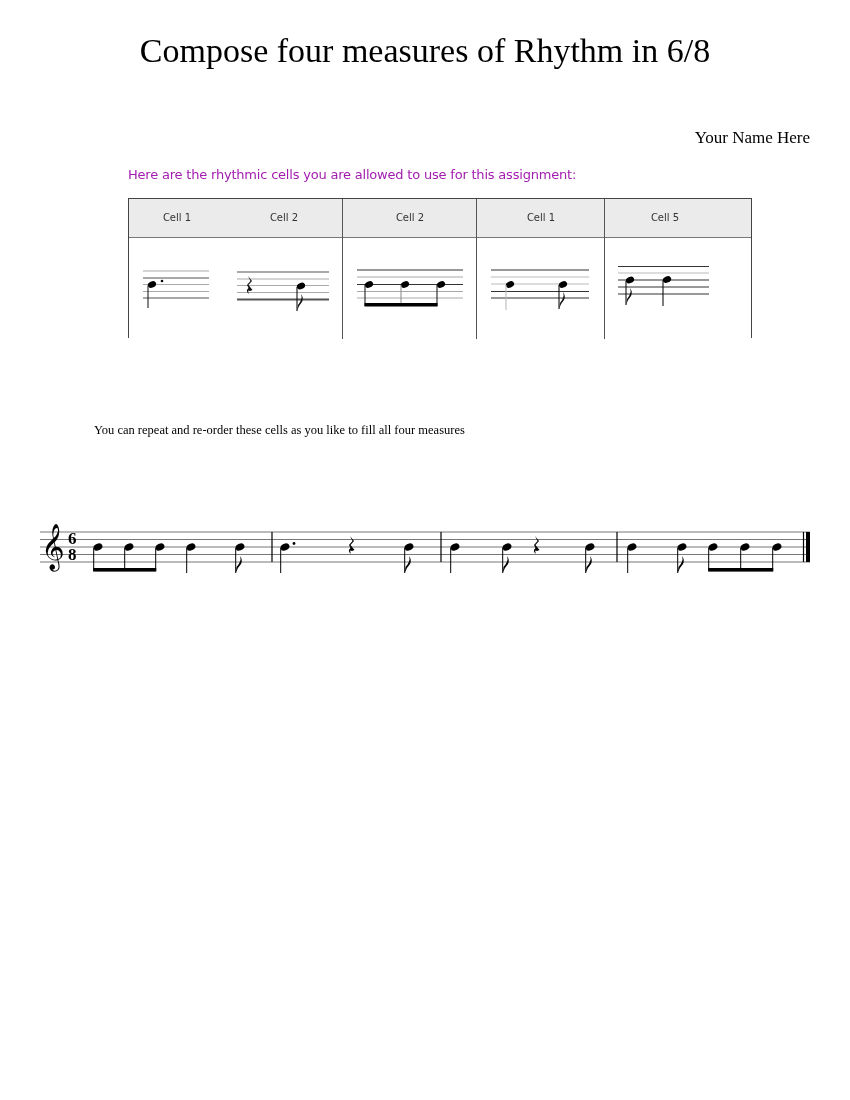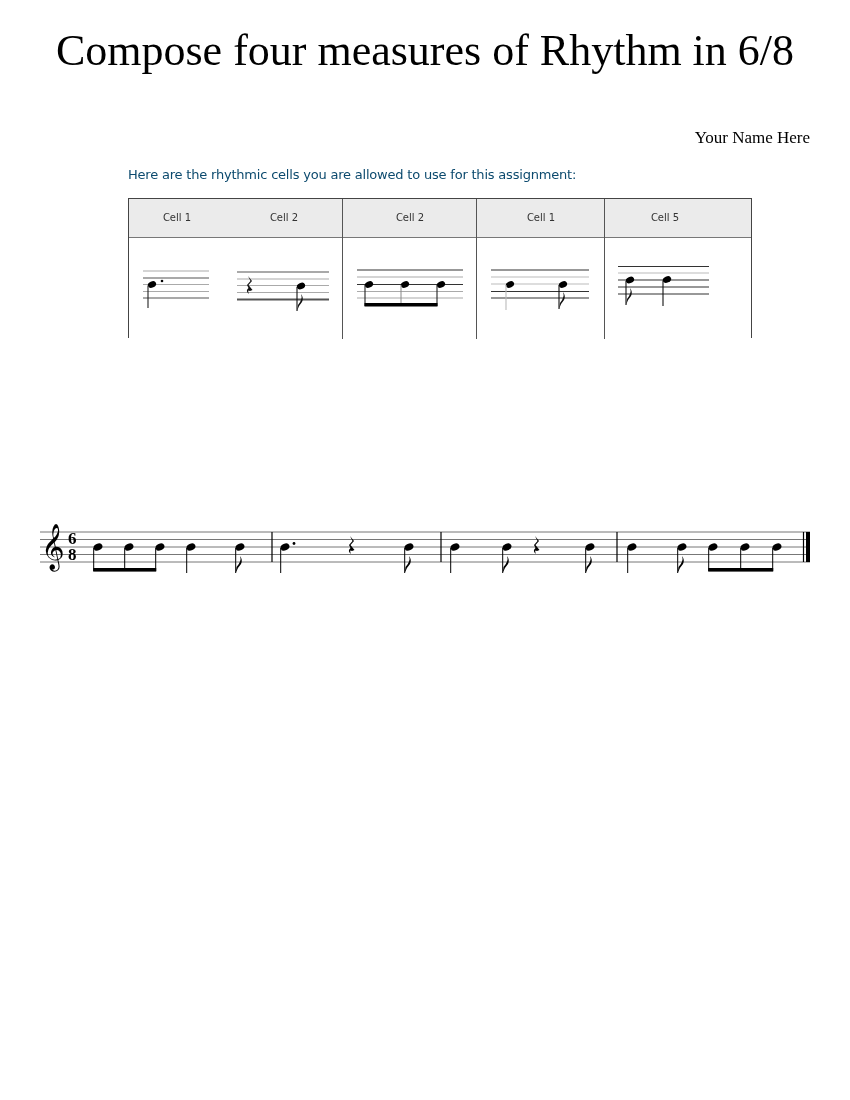--- a/index.html
+++ b/index.html
@@ -1,20 +1,20 @@
 <!DOCTYPE html>
 <html><head>
 <meta charset="utf-8">
 <style>
   html, body { margin: 0; padding: 0; background: #ffffff; }
   body { width: 850px; height: 1100px; position: relative; overflow: hidden; font-family: "Liberation Serif", serif; color: #000; }
   .abs { position: absolute; }
-  .title { left: 0; width: 850px; top: 30px; text-align: center; font-size: 44px; font-family: "Liberation Serif", serif; line-height: 42px; }
+  .title { left: 0; width: 850px; top: 30px; text-align: center; font-size: 34px; font-family: "Liberation Serif", serif; line-height: 42px; }
   .composer { right: 40px; top: 128px; font-size: 17px; font-family: "Liberation Serif", serif; text-align: right; }
-  .intro { left: 128px; top: 167px; font-size: 13px; font-family: "DejaVu Sans", sans-serif; color: #0c4a6e; letter-spacing: -0.2px; }
+  .intro { left: 128px; top: 167px; font-size: 13px; font-family: "DejaVu Sans", sans-serif; color: #a21caf; letter-spacing: -0.2px; }
   .cells-table { left: 128px; top: 198px; width: 624px; height: 140px; border-left: 1px solid #444; border-right: 1.5px solid #444; border-top: 1.5px solid #444; box-sizing: border-box; }
   .cells-header { position: absolute; left: 0; top: 0; width: 100%; height: 39px; background: #ebebeb; border-bottom: 1.5px solid #777; box-sizing: border-box; }
   .col-divider { position: absolute; top: 0; width: 1px; height: 140px; background: #555; }
   .cell-label { position: absolute; top: 13px; font-size: 10px; font-family: "DejaVu Sans", sans-serif; color: #333; transform: translateX(-50%); white-space: nowrap; }
   .instructions { left: 94px; top: 416px; font-size: 12.5px; line-height: 16px; font-family: "Liberation Serif", serif; }
   .instructions p { margin: 0; }
   .instructions .gap { margin-top: 6px; }
   svg { position: absolute; overflow: visible; }
 </style>
 </head>
@@ -104,20 +104,21 @@
     <line x1="618" x2="709" y1="294" y2="294" stroke="#333" stroke-width="1.2"></line>
     <ellipse cx="630" cy="280" rx="4.3" ry="3.1" transform="rotate(-25 630 280)" fill="#000"></ellipse>
     <line x1="626" x2="626" y1="281" y2="305" stroke="#111" stroke-width="1.1"></line>
     <path d="M626,305 Q628,299 631,296 Q633,292 630,288 Q632,293 627,299 Z" fill="#111"></path>
     <ellipse cx="667" cy="279.5" rx="4.3" ry="3.1" transform="rotate(-25 667 279.5)" fill="#000"></ellipse>
     <line x1="663" x2="663" y1="280.5" y2="306" stroke="#111" stroke-width="1.1"></line>
   </g>
 </svg>
 
 <div class="abs instructions">
+  <p class="gap">You can repeat and re-order these cells as you like to fill all four measures</p>
 </div>
 
 <svg width="850" height="80" style="left:0;top:510px;">
 
   <g stroke="#777" stroke-width="1">
     <line x1="40" x2="810" y1="22" y2="22"></line>
     <line x1="40" x2="810" y1="29.5" y2="29.5"></line>
     <line x1="40" x2="810" y1="37" y2="37"></line>
     <line x1="40" x2="810" y1="44.5" y2="44.5"></line>
     <line x1="40" x2="810" y1="52" y2="52"></line>

